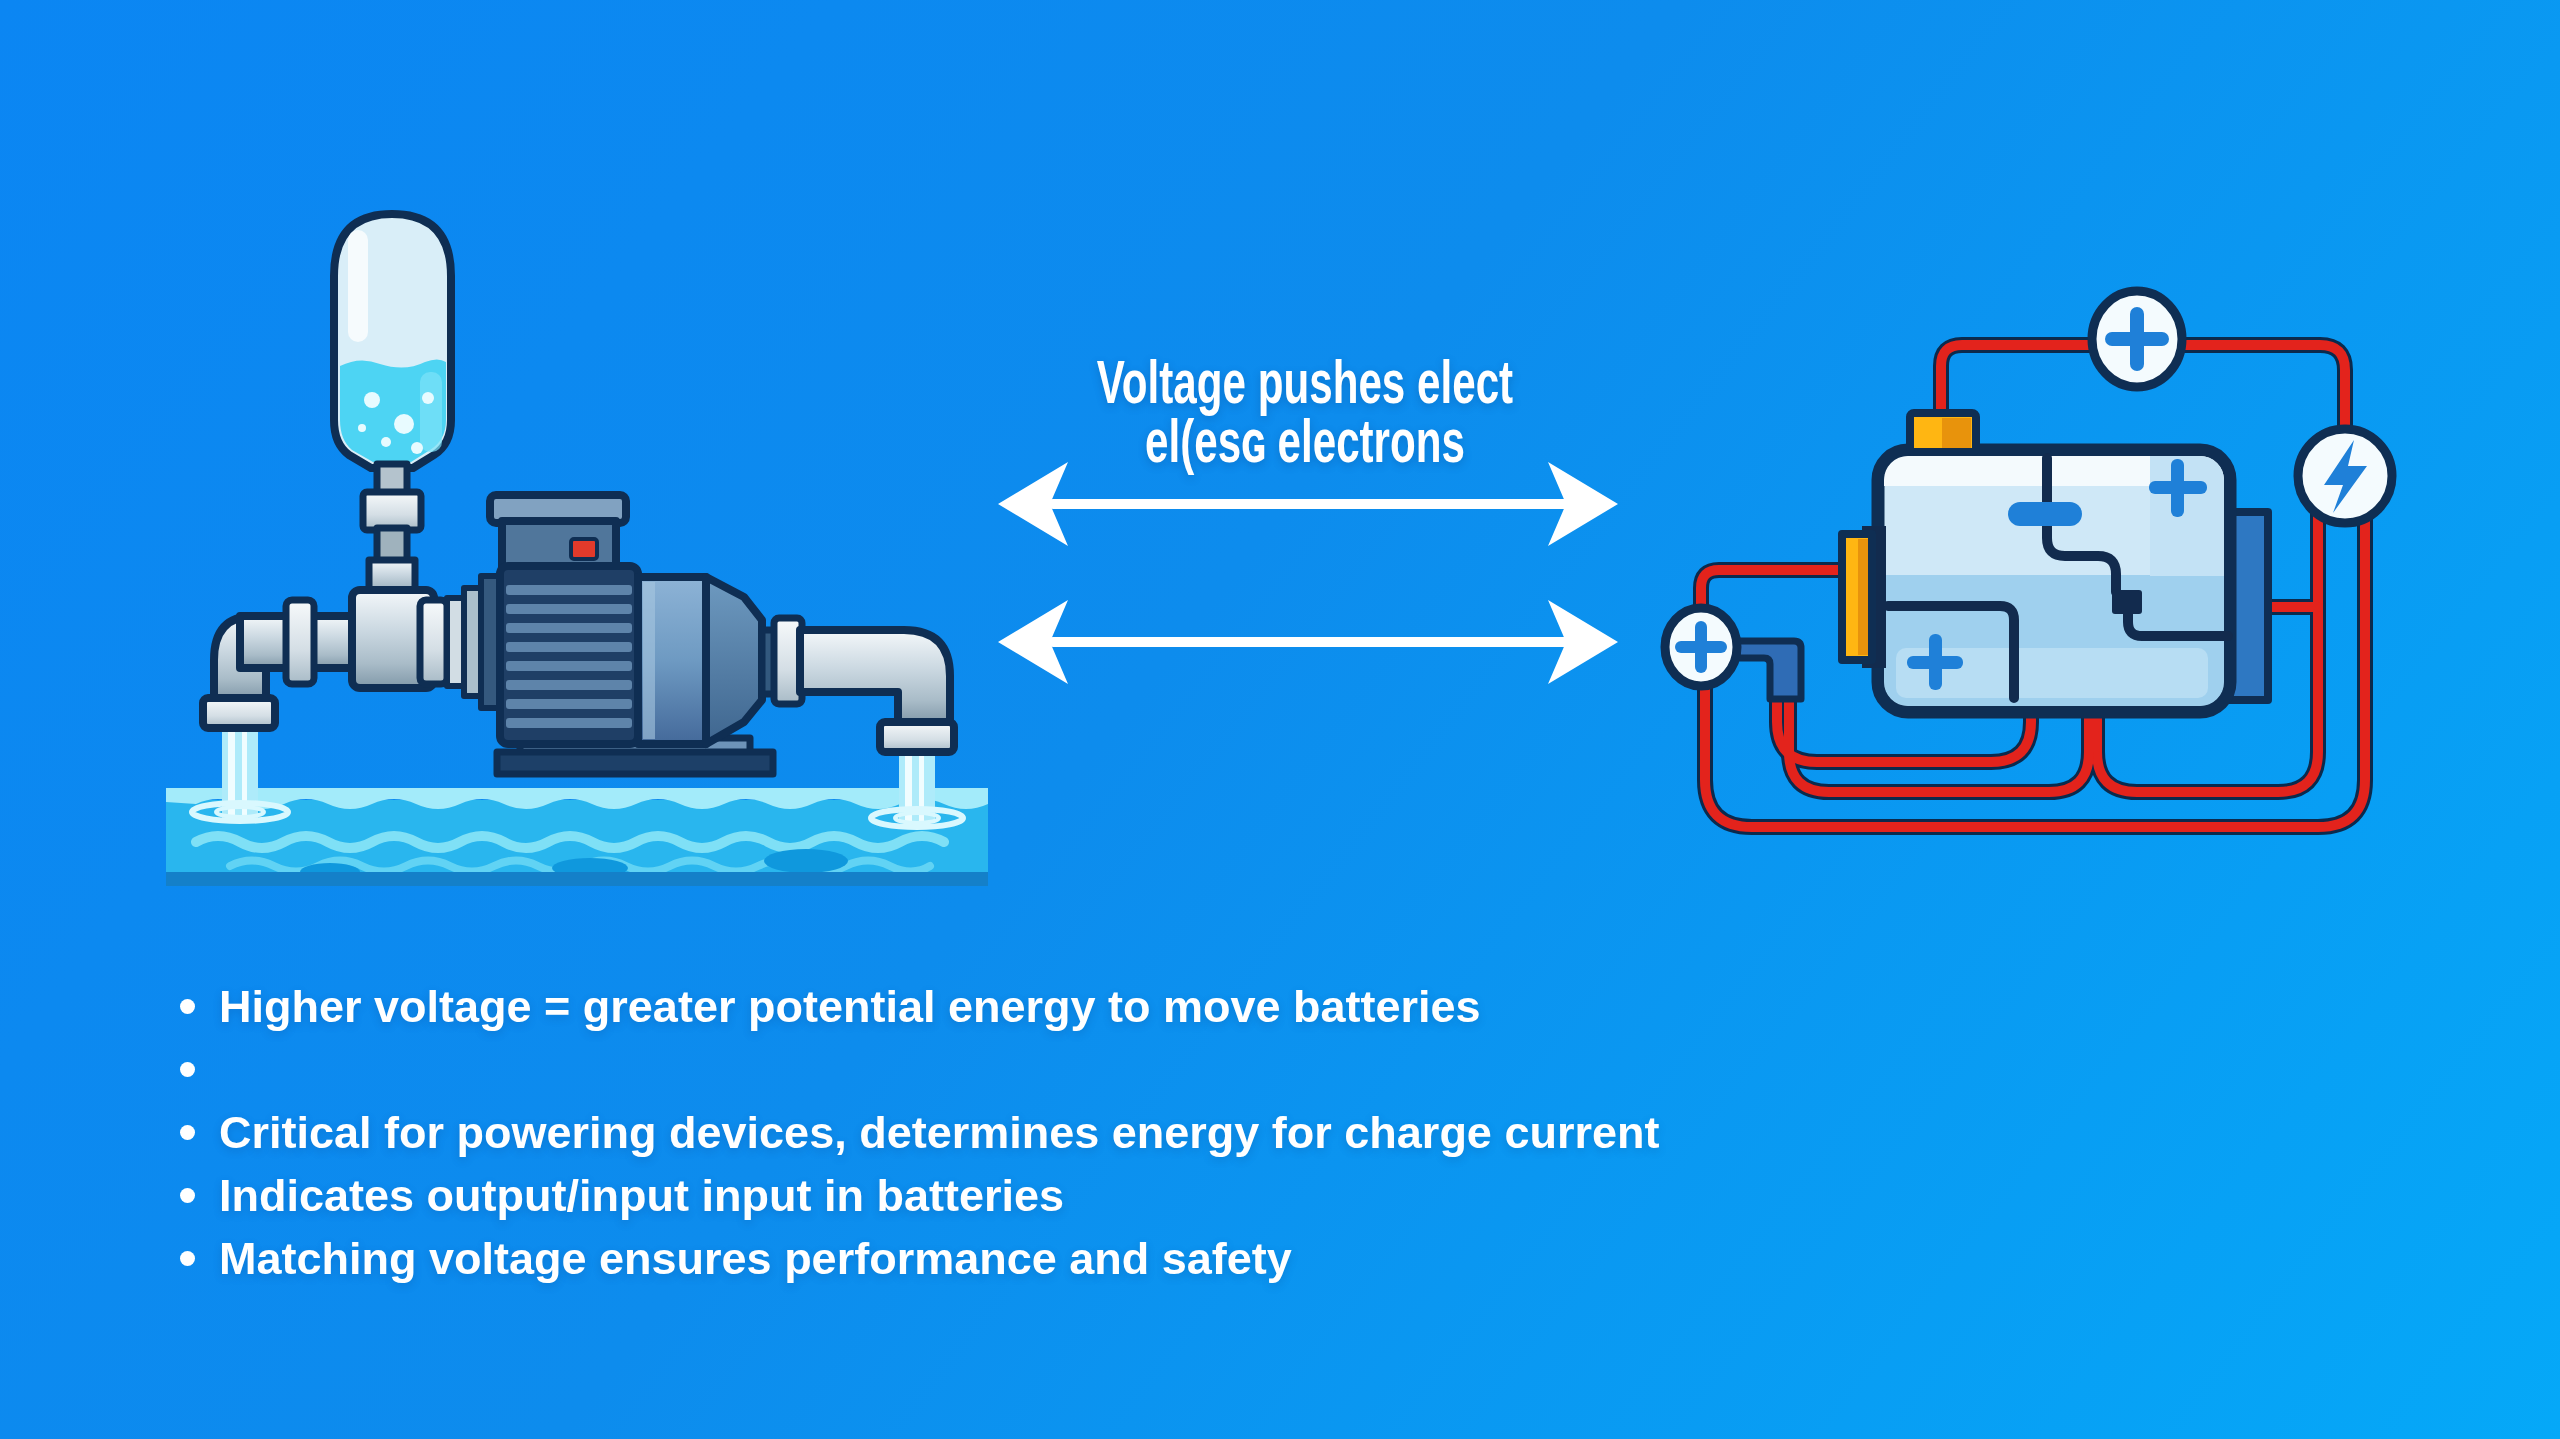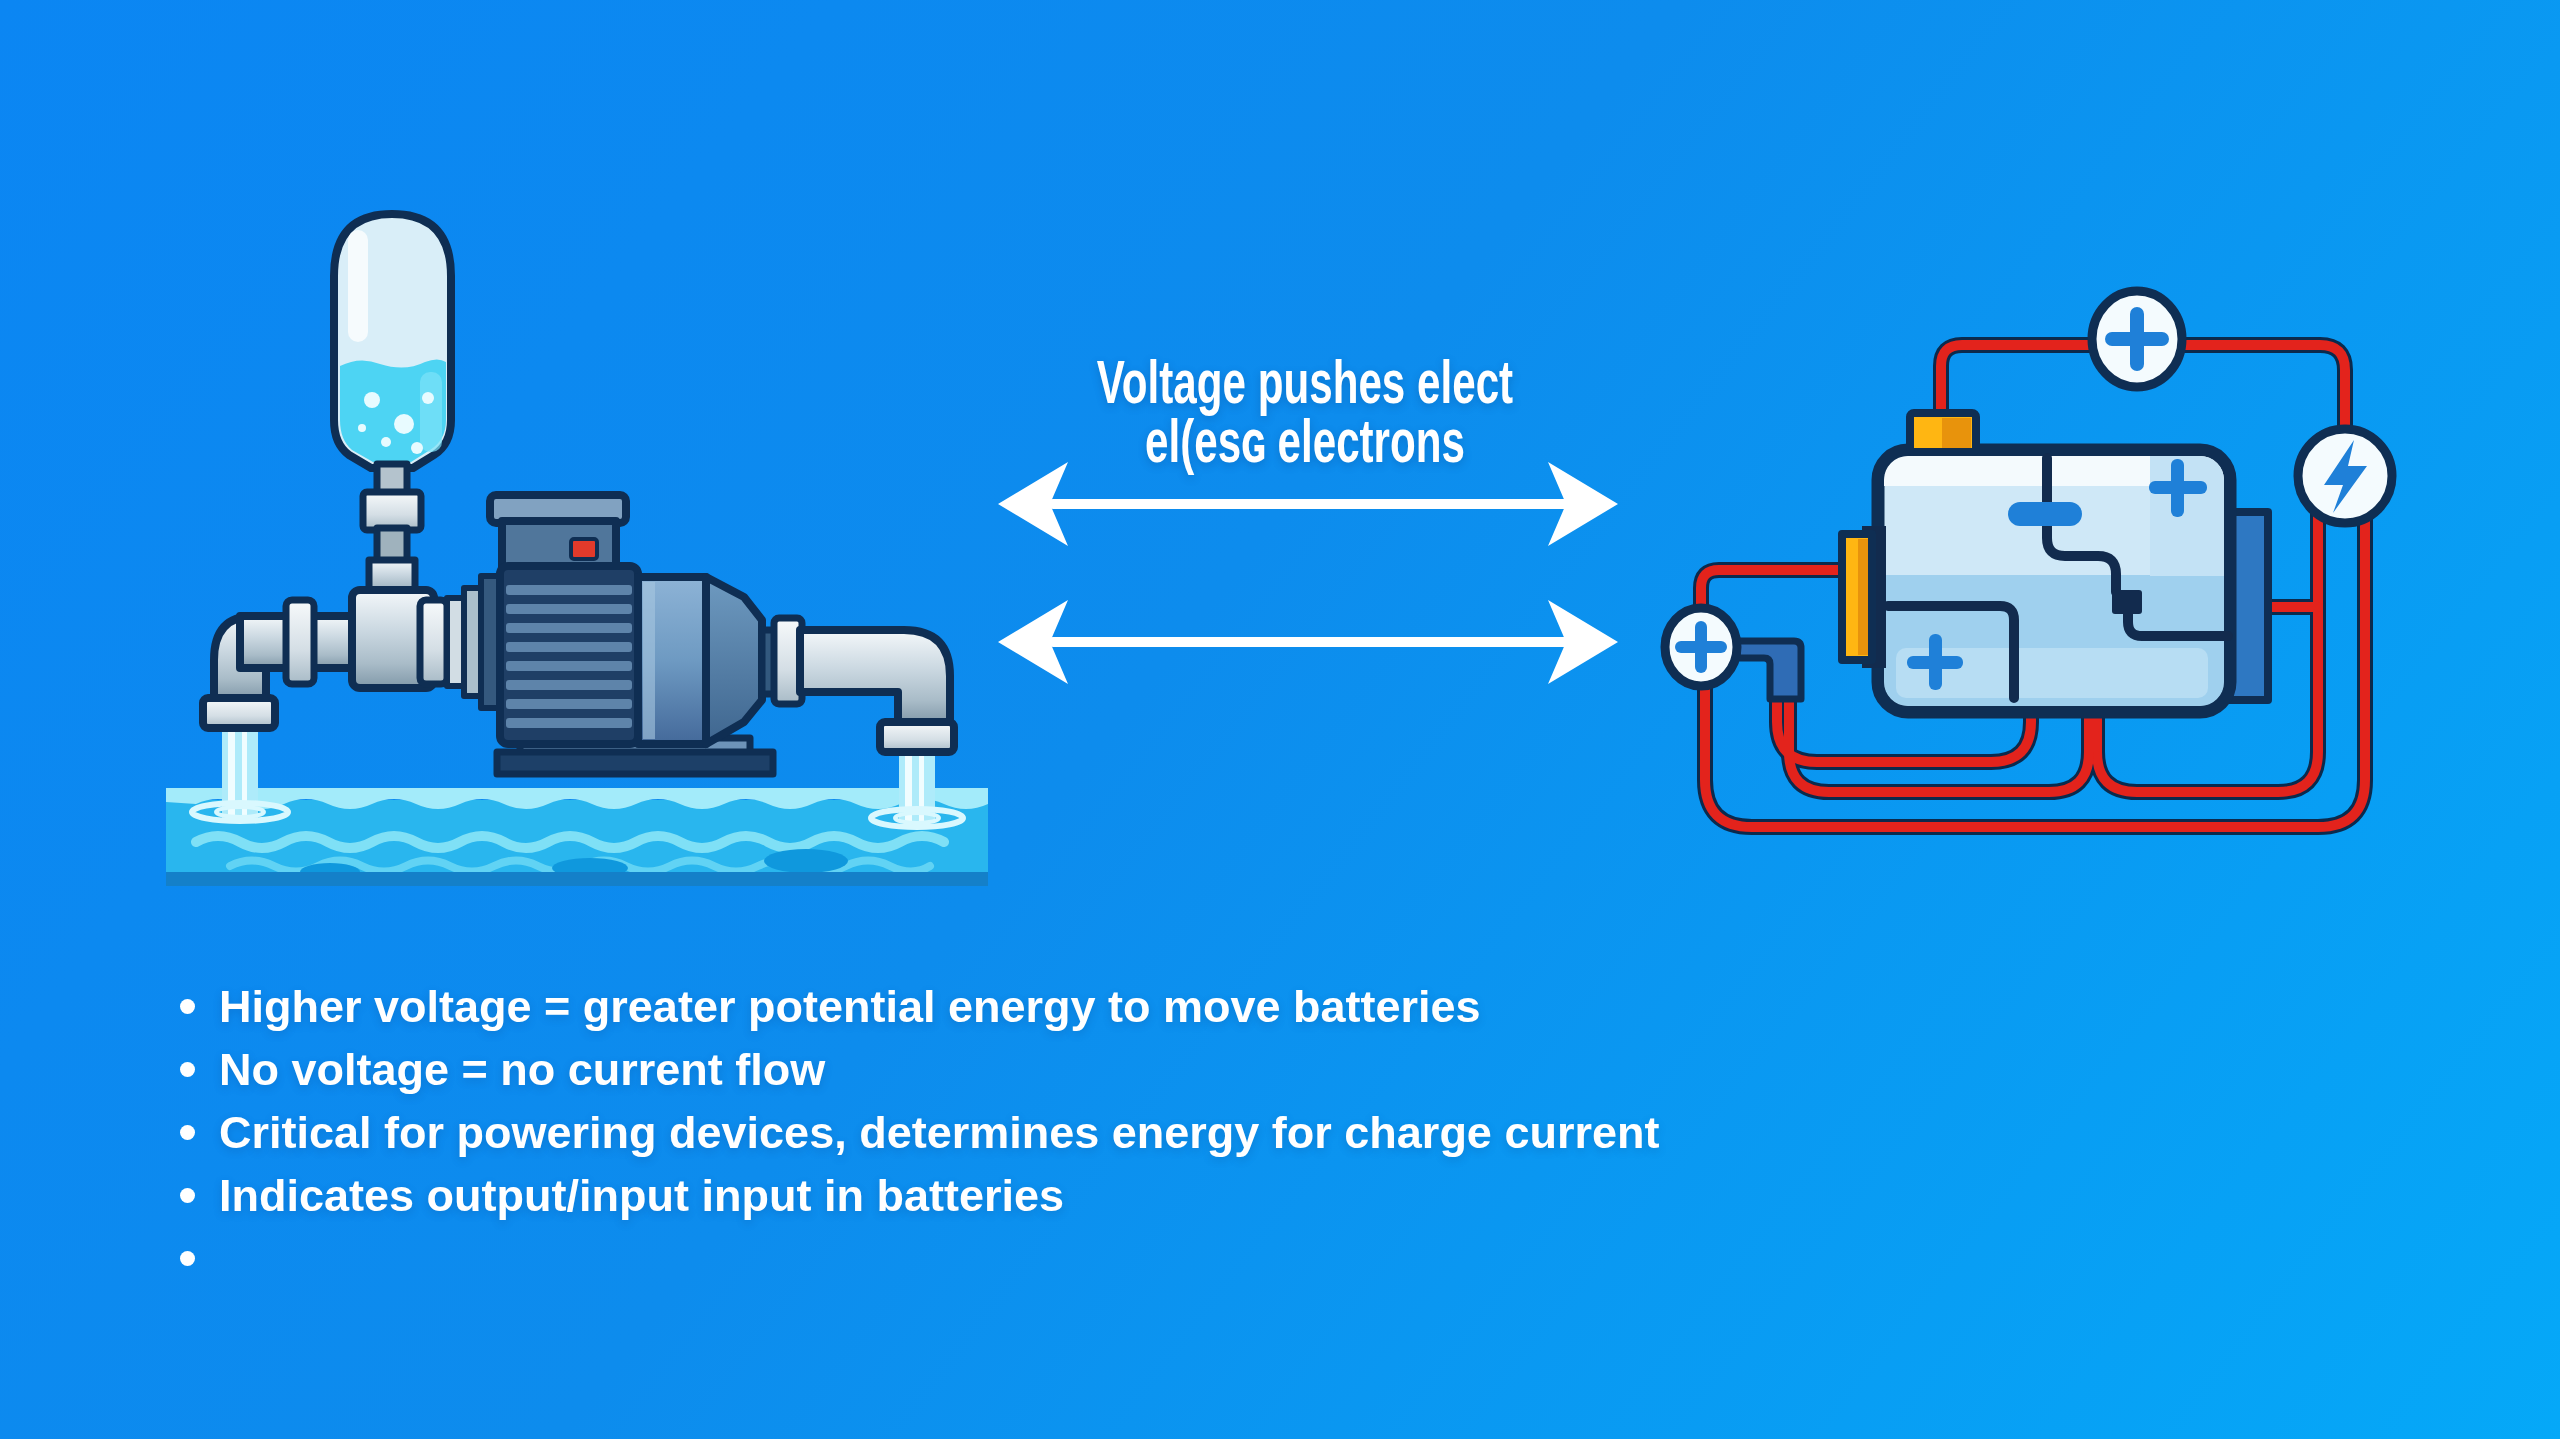--- a/index.html
+++ b/index.html
@@ -263,28 +263,28 @@
     <div class="center-line">el(esɢ electrons</div>
   </div>
 
   <ul class="bullets">
     <li>
         <span class="dot"></span>
         <span class="bullet-text">Higher voltage = greater potential energy to move batteries</span>
       </li>
     <li>
         <span class="dot"></span>
-        <span class="bullet-text">No voltage = no current flow</span>
       </li>
     <li>
         <span class="dot"></span>
         <span class="bullet-text">Critical for powering devices, determines energy for charge current</span>
       </li>
     <li>
         <span class="dot"></span>
         <span class="bullet-text">Indicates output/input input in batteries</span>
       </li>
     <li>
         <span class="dot"></span>
+        <span class="bullet-text">Matching voltage ensures performance and safety</span>
       </li>
   </ul>
 
 </div>
 
 </body></html>

